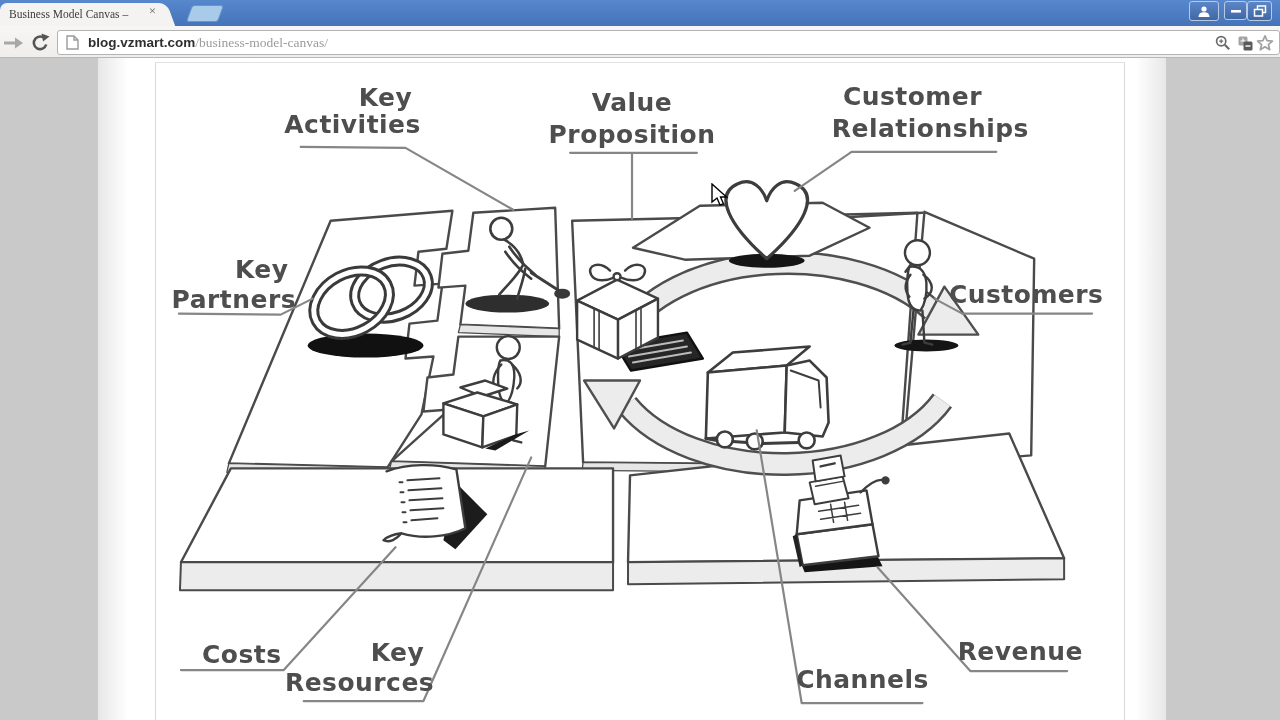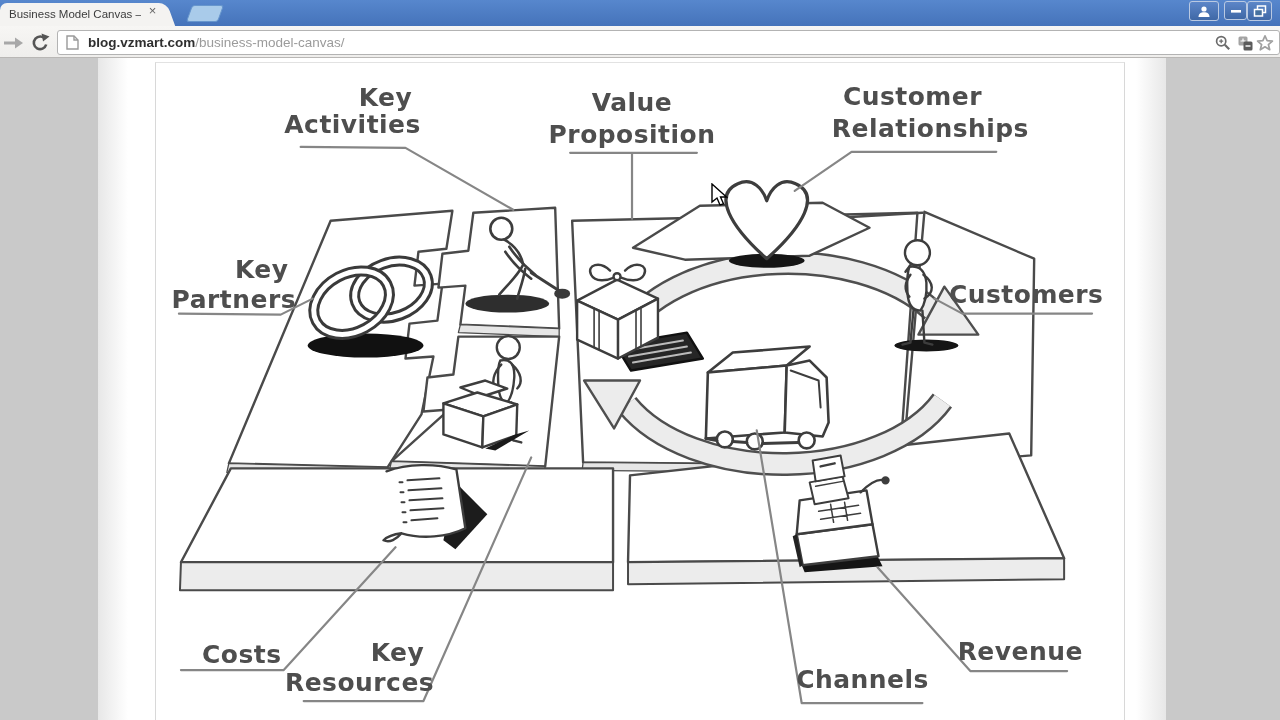--- a/index.html
+++ b/index.html
@@ -1,21 +1,21 @@
 <!DOCTYPE html>
 <html><head>
 <meta charset="utf-8">
 <style>
   html,body{margin:0;padding:0;}
   body{font-family:"Liberation Sans",sans-serif;width:1280px;height:720px;overflow:hidden;background:#c9c9c9;}
   .browser{position:relative;width:1280px;height:720px;}
 
   
   .titlebar{position:absolute;left:0;top:0;width:1280px;height:26px;
-    background:linear-gradient(#5787cd,#4573ba);}
+    background:linear-gradient(#5787cd,#4573ba);font-family:Liberation Serif, serif;}
   .tab{position:absolute;left:0;top:3px;width:160px;height:23px;background:#f4f3f1;
     border-radius:7px 7px 0 0;}
   .tab::after{content:'';position:absolute;right:-11px;top:0;width:22px;height:100%;
     background:#f4f3f1;transform:skewX(20deg);border-radius:0 8px 0 0;}
   .tab-title{position:absolute;left:9px;top:0;width:132px;line-height:23px;font-size:11.5px;
     color:#3c3c3c;white-space:nowrap;overflow:hidden;}
   .tab-close{position:absolute;left:145px;top:4px;width:15px;height:15px;line-height:14px;
     text-align:center;font-size:13px;color:#666;cursor:default;z-index:3;}
   .newtab{position:absolute;left:189px;top:5px;width:30px;height:15px;background:#a9cbea;
     border:1px solid #6796cd;border-radius:3px;transform:skewX(-20deg);}
@@ -28,21 +28,21 @@
   
   .toolbar{position:absolute;left:0;top:26px;width:1280px;height:31px;
     background:linear-gradient(#f7f6f4,#efeeec);border-bottom:1px solid #b9b7b5;}
   .nav-fwd{position:absolute;left:3px;top:10px;}
   .nav-reload{position:absolute;left:29px;top:6px;}
   .omnibox{position:absolute;left:57px;top:4px;width:1221px;height:23px;background:#fff;
     border:1px solid #b3b3b3;border-radius:3px;}
   .page-icon{position:absolute;left:8px;top:4px;}
   .url{position:absolute;left:30px;top:0;line-height:23px;font-size:13.5px;white-space:nowrap;}
   .url .domain{color:#2f2f2f;font-weight:bold;}
-  .url .path{color:#9b9b9b;}
+  .url .path{color:#9b9b9b;font-family:Liberation Serif, serif;}
   .ob-ico{position:absolute;top:4px;}
   .ico-zoom{right:48px;}
   .ico-translate{right:26px;top:5px;}
   .ico-star{right:5px;top:3px;}
 
   
   .content{position:absolute;left:0;top:58px;width:1280px;height:553px;background:#c9c9c9;}
   .card{position:absolute;left:98px;top:0;width:1068px;height:662px;background:#fff;}
   .card::before{content:'';position:absolute;left:0;top:0;bottom:0;width:30px;
     background:linear-gradient(to right,#e7e7e7,#ffffff);}

